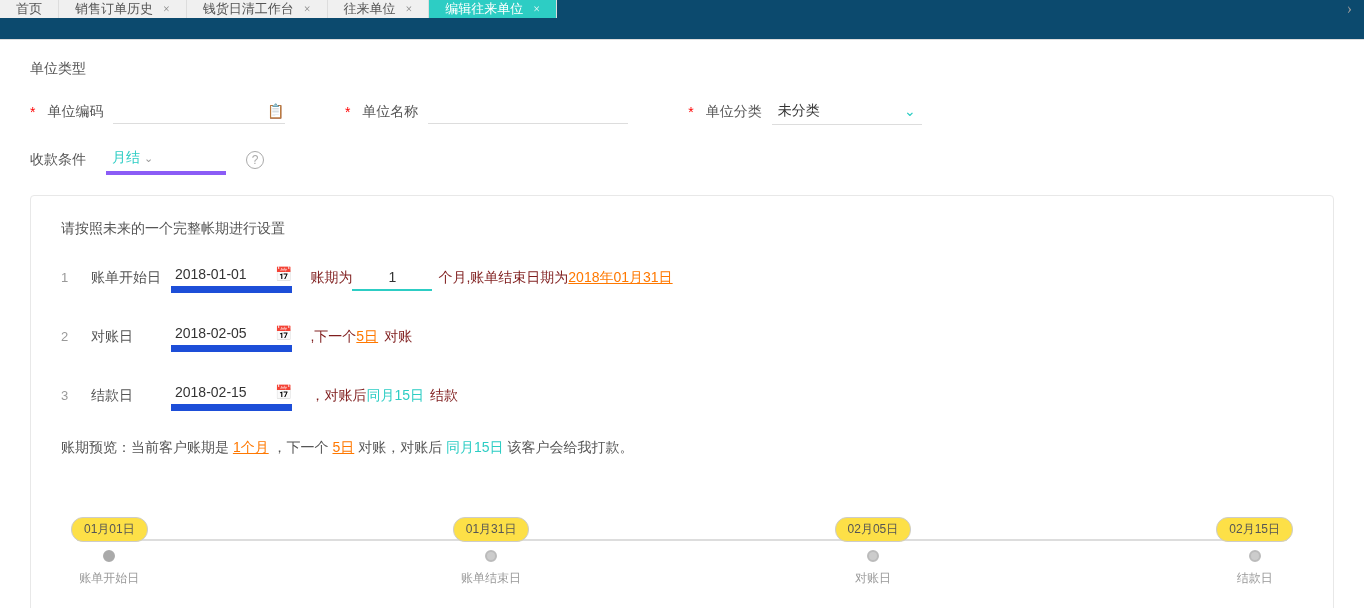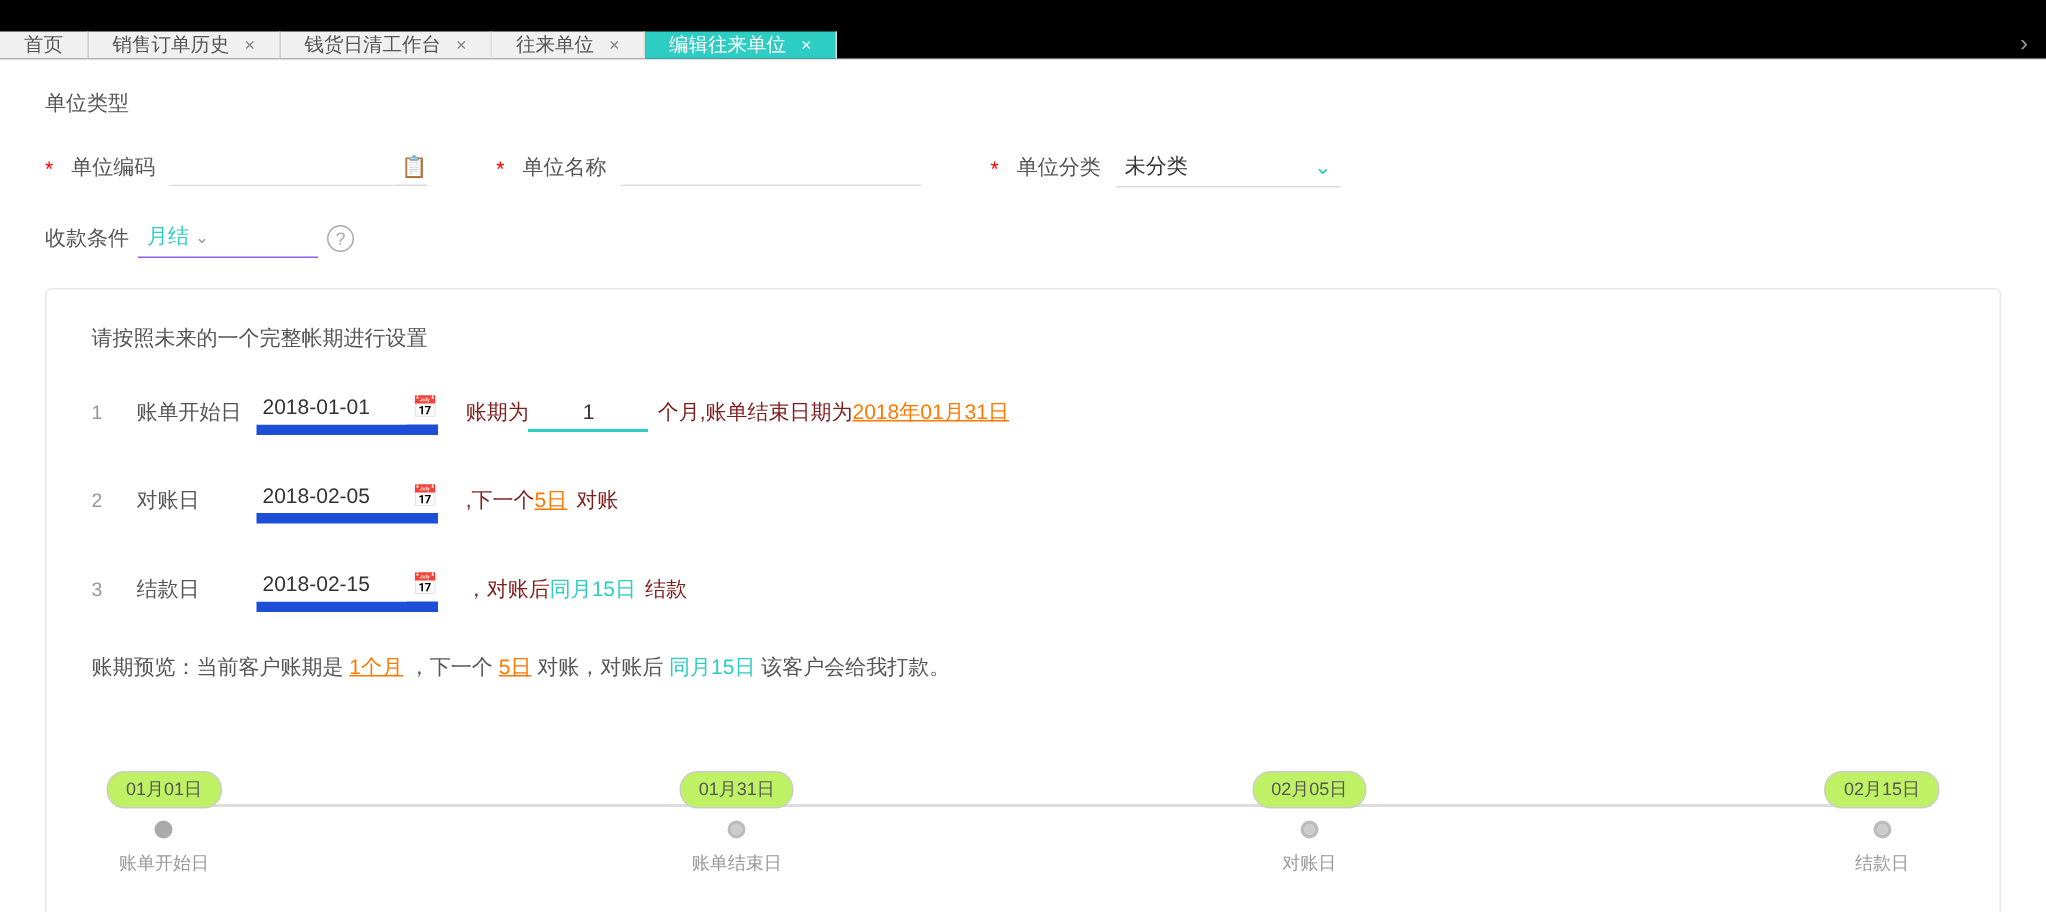--- a/index.html
+++ b/index.html
@@ -1,25 +1,26 @@
 <!DOCTYPE html>
 <html><head>
   <meta charset="utf-8">
   <style>
     * { box-sizing: border-box; margin: 0; padding: 0; }
     body { font-family: "Microsoft YaHei", "PingFang SC", sans-serif; font-size: 14px; background: #f5f5f5; color: #333; }
 
     
     .tab-bar {
       display: flex;
-      align-items: flex-end;
-      background: #000000;
+      align-items: flex-start;
+      background: #0c4a6e;
       border-bottom: 1px solid #ddd;
       height: 40px;
       padding-left: 0;
+      font-family: Liberation Serif, serif;
     }
     .tab-item {
       display: flex;
       align-items: center;
       padding: 0 16px;
       cursor: pointer;
       font-size: 13px;
       color: #555;
       border-right: 1px solid #ddd;
       background: #f0f0f0;
@@ -54,21 +55,21 @@
       background: #fff;
       min-height: calc(100vh - 40px);
       padding: 20px 30px;
     }
 
     
     .form-row {
       display: flex;
       align-items: center;
       margin-bottom: 20px;
-      gap: 6px;
+      gap: 20px;
     }
     .form-label {
       color: #555;
       white-space: nowrap;
     }
     .required-star {
       color: red;
       margin-right: 2px;
     }
     .radio-group {
@@ -115,21 +116,21 @@
       width: 150px;
     }
     .calendar-icon {
       color: #2dcdc4;
       cursor: pointer;
       font-size: 14px;
     }
     .select-with-dropdown {
       display: flex;
       align-items: center;
-      border-bottom: 1px solid #8b5cf6;
+      border-bottom: 4px solid #8b5cf6;
       gap: 4px;
       cursor: pointer;
       padding: 4px 6px;
       min-width: 120px;
     }
     .select-value { color: #2dcdc4; }
     .dropdown-arrow { color: #999; font-size: 11px; }
 
     .field-group {
       display: flex;
@@ -249,21 +250,21 @@
       display: flex;
       flex-direction: column;
       align-items: center;
       position: relative;
     }
     .tl-label-box {
       font-size: 12px;
       border: 1px solid #ccc;
       border-radius: 12px;
       padding: 3px 12px;
-      background: #bef264;
+      background: #fde047;
       color: #555;
       margin-bottom: 8px;
       white-space: nowrap;
     }
     .tl-dot {
       width: 12px;
       height: 12px;
       border-radius: 50%;
       background: #ccc;
       border: 2px solid #bbb;

